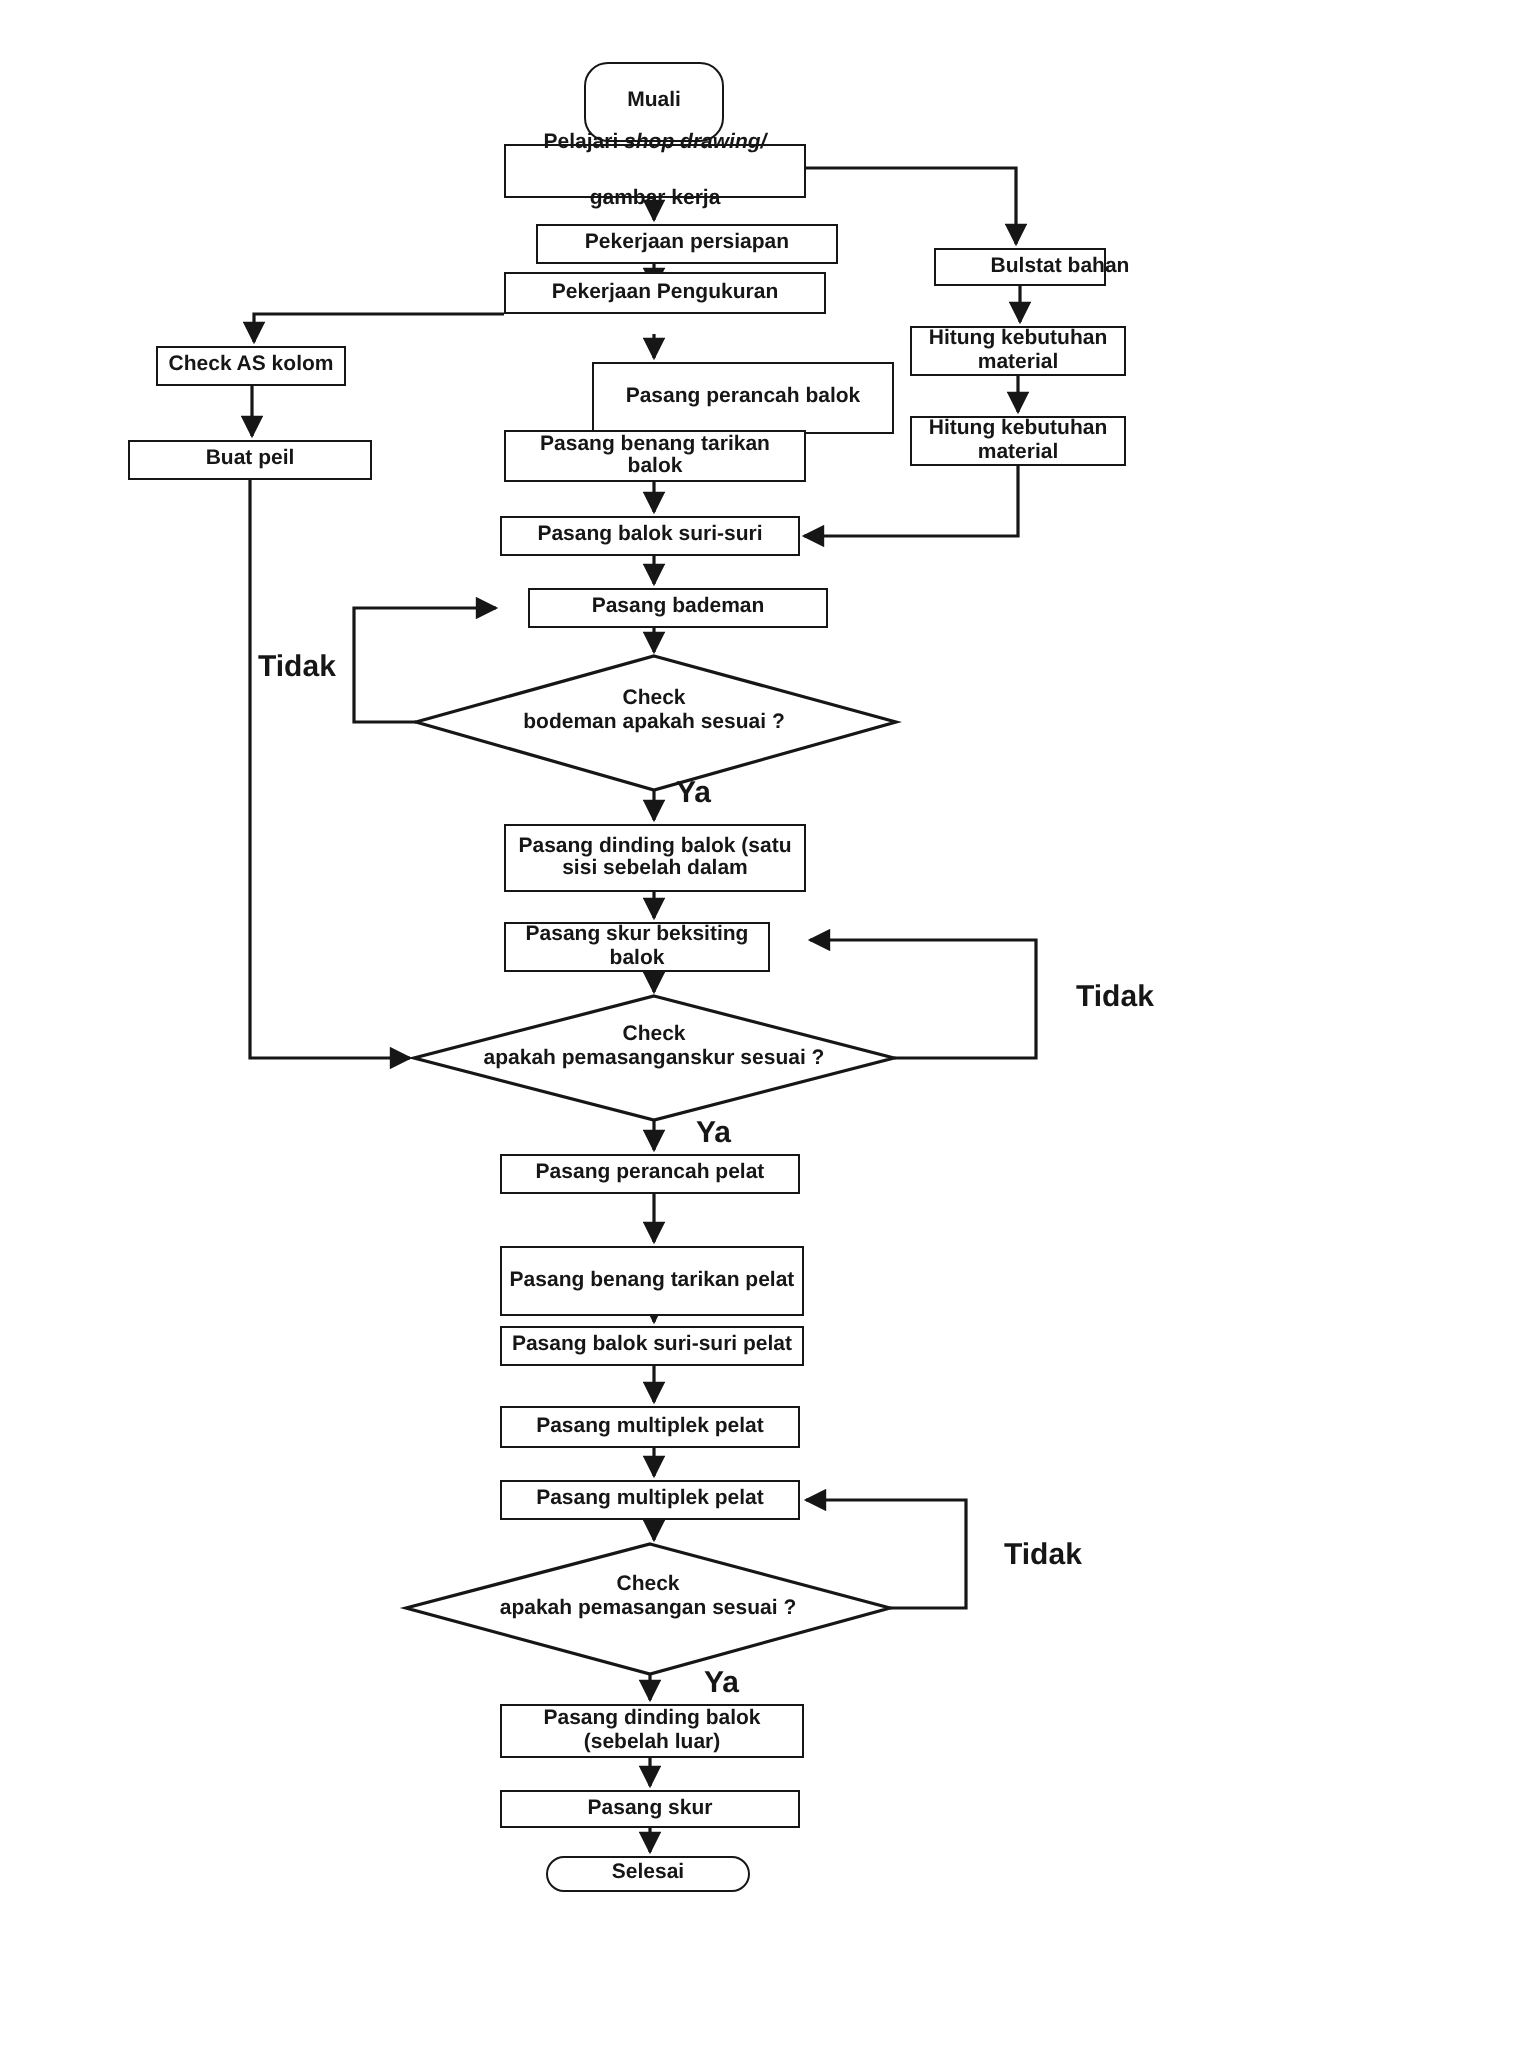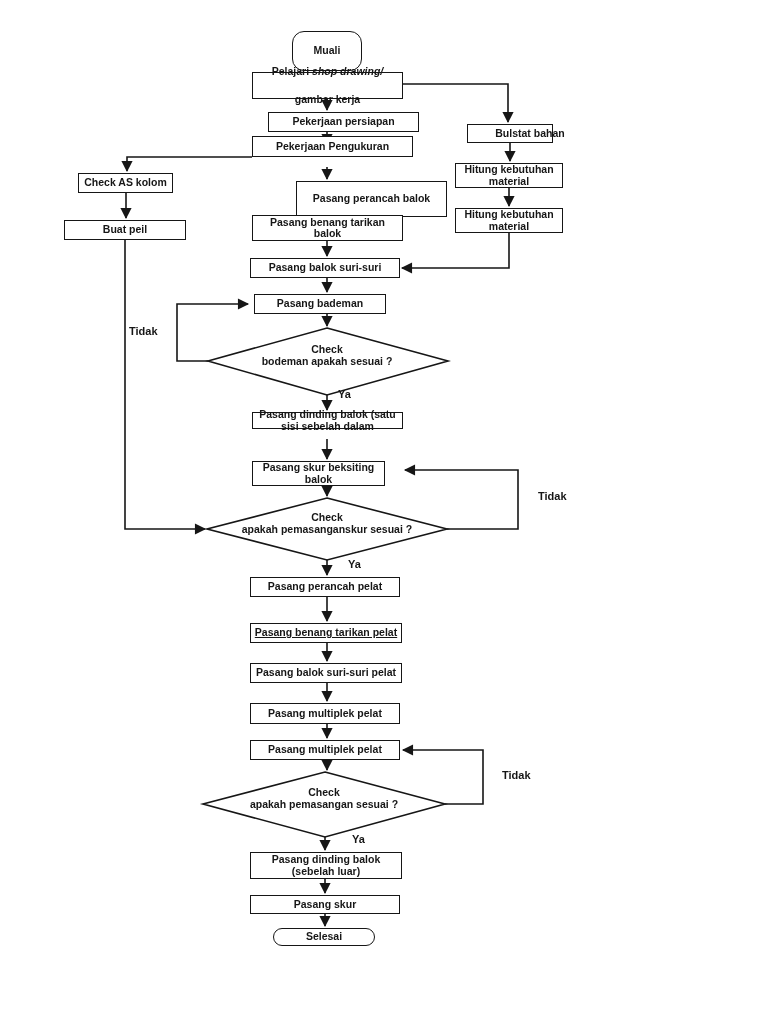--- a/index.html
+++ b/index.html
@@ -7,21 +7,21 @@
         font-family:"Liberation Sans",sans-serif;}
   #wires{position:absolute;left:0;top:0;width:768px;height:1024px;}
   .node{position:absolute;box-sizing:border-box;border:1.6px solid #161616;background:#fff;
         display:flex;flex-direction:column;align-items:center;justify-content:center;
         text-align:center;font-weight:bold;font-size:10.5px;line-height:11.5px;color:#161616;}
   .node div{white-space:nowrap;}
   .terminator{border-radius:12px;}
   .dtext{position:absolute;text-align:center;font-weight:bold;font-size:10.5px;
          line-height:12px;color:#161616;}
   .dtext div{white-space:nowrap;}
-  .lbl{position:absolute;font-weight:bold;font-size:11px;color:#161616;white-space:nowrap;}
+  .lbl{position:absolute;font-weight:bold;font-size:15px;color:#161616;white-space:nowrap;}
 </style>
 </head>
 <body>
 
 <div id="page">
 
   <svg id="wires" width="768" height="1024" xmlns="http://www.w3.org/2000/svg">
     <defs>
       <marker id="arr" viewBox="0 0 10 10" markerWidth="8" markerHeight="7" refX="9" refY="5" orient="auto">
         <path d="M0,0 L10,5 L0,10 z" fill="#161616"></path>
@@ -92,49 +92,49 @@
 
   <div class="node" style="left:252px;top:215px;width:151px;height:26px;">
     <div>Pasang benang tarikan</div>
     <div>balok</div>
   </div>
 
   <div class="node" style="left:250px;top:258px;width:150px;height:20px;text-align:right;">
     <div>Pasang balok suri-suri</div>
   </div>
 
-  <div class="node" style="left:254px;top:294px;width:132px;height:20px;">
+  <div class="node" style="left:264px;top:294px;width:150px;height:20px;">
     <div>Pasang bademan</div>
   </div>
 
   <div class="dtext" style="left:207px;top:343px;width:240px;">
     <div>Check</div>
     <div>bodeman apakah sesuai ?</div>
   </div>
 
-  <div class="node" style="left:252px;top:412px;width:151px;height:17px;text-align:center;">
+  <div class="node" style="left:252px;top:412px;width:151px;height:34px;text-align:center;">
     <div>Pasang dinding balok (satu</div>
     <div>sisi sebelah dalam</div>
   </div>
 
   <div class="node" style="left:252px;top:461px;width:133px;height:25px;">
     <div>Pasang skur beksiting</div>
     <div>balok</div>
   </div>
 
   <div class="dtext" style="left:207px;top:511px;width:240px;">
     <div>Check</div>
     <div>apakah pemasanganskur sesuai ?</div>
   </div>
 
   <div class="node" style="left:250px;top:577px;width:150px;height:20px;">
     <div>Pasang perancah pelat</div>
   </div>
 
-  <div class="node" style="left:250px;top:623px;width:152px;height:20px;text-decoration:underline;">
+  <div class="node" style="left:250px;top:623px;width:152px;height:35px;">
     <div>Pasang benang tarikan pelat</div>
   </div>
 
   <div class="node" style="left:250px;top:663px;width:152px;height:20px;">
     <div>Pasang balok suri-suri pelat</div>
   </div>
 
   <div class="node" style="left:250px;top:703px;width:150px;height:21px;">
     <div>Pasang multiplek pelat</div>
   </div>

